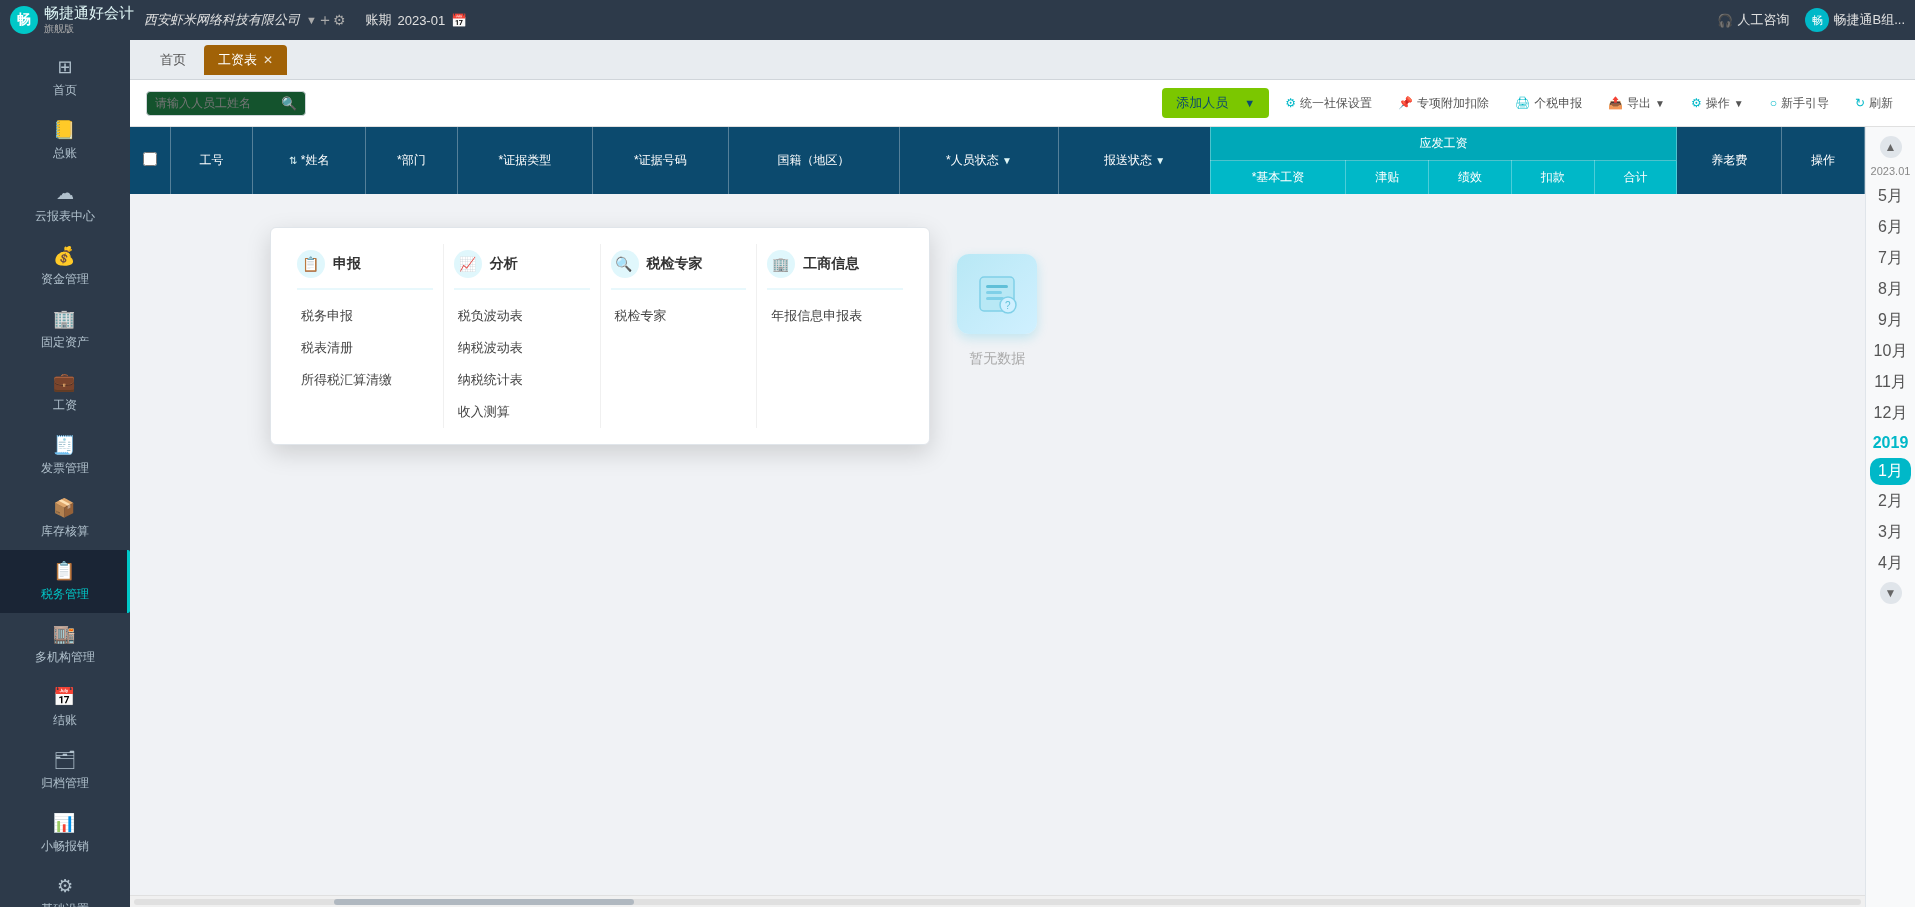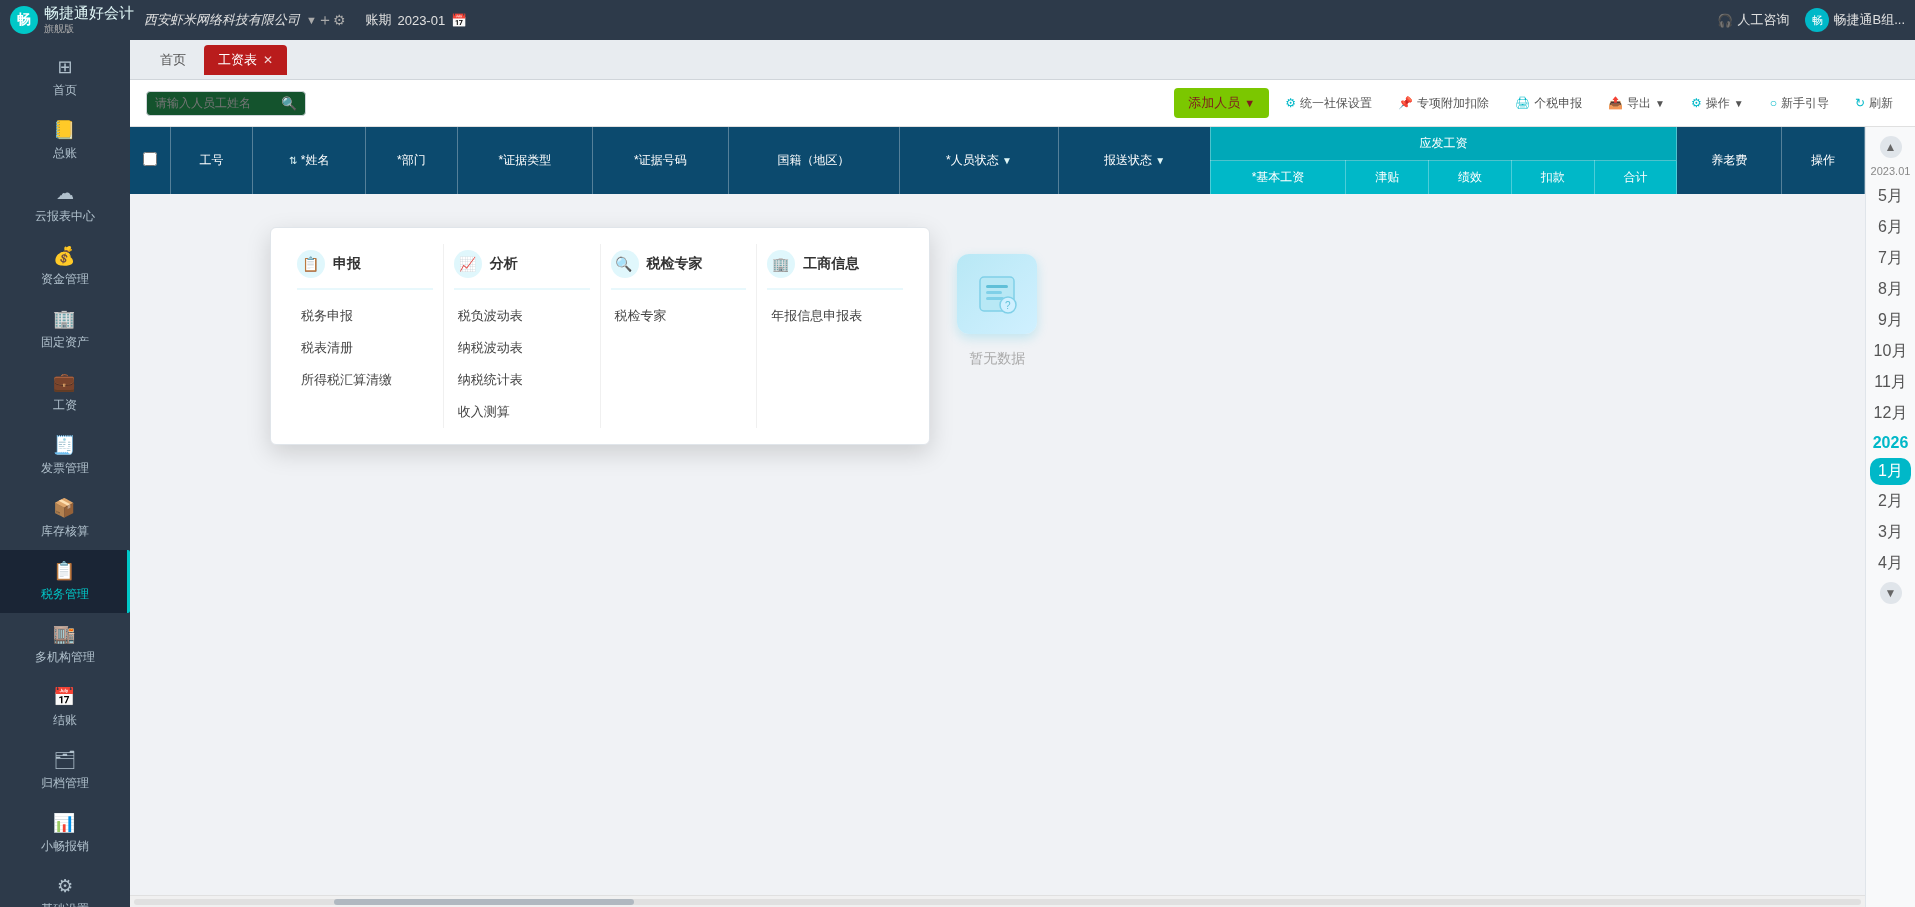--- a/index.html
+++ b/index.html
@@ -99,21 +99,21 @@
     }
     .tab-item {
       padding: 6px 14px;
       cursor: pointer;
       font-size: 13px;
       color: #555;
       border-radius: 4px 4px 0 0;
       display: flex; align-items: center; gap: 6px;
     }
     .tab-item.active {
-      background: #b91c1c;
+      background: #a16207;
       color: #fff;
     }
     .tab-item .tab-close { font-size: 12px; color: rgba(255,255,255,0.8); cursor: pointer; }
     .tab-home { color: #555; }
 
     
     .toolbar {
       background: #fff;
       display: flex;
       align-items: center;
@@ -126,24 +126,24 @@
       border: 1px solid #d0d5da; border-radius: 4px;
       padding: 4px 8px; background: #14532d;
       gap: 6px; min-width: 160px;
     }
     .search-input input {
       border: none; background: transparent; outline: none;
       font-size: 12px; color: #999; width: 120px;
     }
     .search-icon { color: #999; font-size: 13px; }
     .btn-add-person {
-      background: #7bc700; color: #7f1d1d;
+      background: #7bc700; color: #0c4a6e;
       border: none; border-radius: 4px;
       padding: 6px 14px; cursor: pointer;
-      font-size: 13px; display: flex; align-items: center; gap: 4px;
+      font-size: 13px; display: flex; align-items: center; gap: 16px;
       margin-left: auto;
     }
     .btn-add-person .chevron { font-size: 11px; }
     .toolbar-actions {
       display: flex; align-items: center; gap: 14px; font-size: 12px; color: #555;
     }
     .toolbar-action-btn {
       display: flex; align-items: center; gap: 4px;
       cursor: pointer; color: #555; padding: 4px 6px;
       border-radius: 4px;
@@ -592,21 +592,21 @@
 
         <div class="timeline-month">5月</div>
         <div class="timeline-month">6月</div>
         <div class="timeline-month">7月</div>
         <div class="timeline-month">8月</div>
         <div class="timeline-month">9月</div>
         <div class="timeline-month">10月</div>
         <div class="timeline-month">11月</div>
         <div class="timeline-month">12月</div>
 
-        <div class="timeline-month current-year-label">2026</div>
+        <div class="timeline-month current-year-label">2019</div>
         <div class="timeline-month active">1月</div>
         <div class="timeline-month">2月</div>
         <div class="timeline-month">3月</div>
         <div class="timeline-month">4月</div>
 
         <div class="timeline-nav">▼</div>
       </div>
     </div>
 
   </div>

